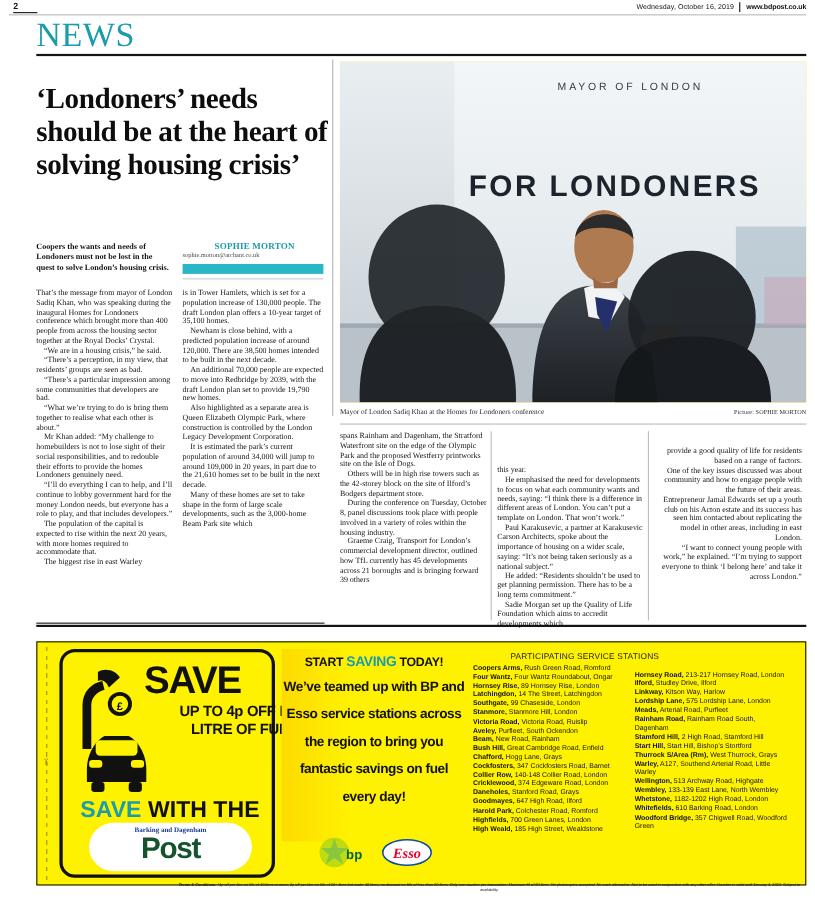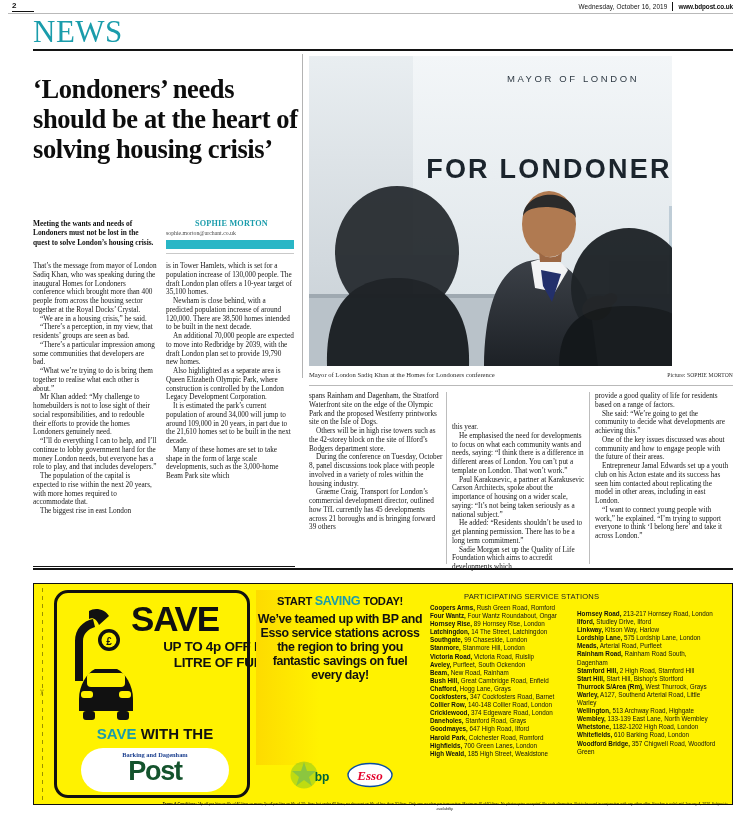--- a/index.html
+++ b/index.html
@@ -49,27 +49,27 @@
   
   .col{position:absolute;font-family:"Liberation Serif",serif;
     font-size:7.25px;line-height:8.75px;color:#161616;text-align:left;}
   .col p{margin:0;text-indent:7px;}
   .col p.first{text-indent:0;}
 
   #col1{left:33px;top:262px;width:124px;font-family:Liberation Serif, serif;}
   #col2{left:166px;top:262px;width:128px;}
   #col3{left:309px;top:392px;width:134px;}
   #col4{left:452px;top:392px;width:134px;margin-top:31px;}
-  #col5{left:595px;top:392px;width:134px;}
+  #col5{left:595px;top:406px;width:134px;text-align:right;}
 
   
   .vrule-l{position:absolute;top:392px;width:1px;height:172px;background:#bdbdbd;}
 
   
-  .photo{position:absolute;left:309px;top:56px;width:363px;height:310px;overflow:hidden;
+  .photo{position:absolute;left:309px;top:56px;width:424px;height:310px;overflow:hidden;
     background:#fde047;}
   .photo svg{display:block;}
   .caption{position:absolute;left:309px;top:371px;width:424px;
     font-family:"Liberation Serif",serif;font-size:6.6px;color:#2a2a2a;
     display:flex;justify-content:space-between;align-items:baseline;}
   .caption .credit{font-size:5.6px;letter-spacing:.1px;}
   .rule-above-lower{position:absolute;left:309px;top:385px;width:424px;height:1px;background:#b9b9b9;}
   .rule-bottom-art{position:absolute;left:33px;top:568px;width:700px;height:1.6px;background:#141414;}
   .rule-col12-bottom{position:absolute;left:33px;top:566px;width:262px;height:1px;background:#141414;}
 
@@ -83,42 +83,42 @@
 
   
   .ad-left{position:absolute;left:20px;top:6px;width:196px;height:208px;
       border:3px solid #111;border-radius:14px;box-sizing:border-box;background:#fff200;}
   .save-big{position:absolute;left:74px;top:8px;font-family:"Liberation Sans",sans-serif;
       font-weight:bold;font-size:35px;line-height:35px;letter-spacing:-1.2px;color:#111;}
   .save-sub{position:absolute;left:72px;top:46px;width:120px;text-align:center;
       font-family:"Liberation Sans",sans-serif;font-weight:bold;font-size:13.5px;
       line-height:16px;letter-spacing:-.3px;color:#111;margin-left:33px;}
   .car-icon{position:absolute;left:12px;top:14px;width:72px;height:118px;}
-  .save-with{position:absolute;left:16px;top:132px;width:164px;text-align:center;
-      font-family:"Liberation Sans",sans-serif;font-weight:bold;font-size:15px;color:#111;}
+  .save-with{position:absolute;left:16px;top:132px;width:164px;text-align:left;
+      font-family:"Liberation Sans",sans-serif;font-weight:bold;font-size:21px;color:#111;}
   .save-with .tealword{color:#1a9cab;}
   .post-pill{position:absolute;left:24px;top:155px;width:148px;height:44px;
       background:#fff;border-radius:22px;}
   .post-small{position:absolute;left:24px;top:158px;width:148px;text-align:center;
       font-family:"Liberation Serif",serif;font-weight:bold;font-size:6.4px;color:#1b3f8f;}
   .post-word{position:absolute;left:24px;top:163px;width:148px;text-align:center;
       font-family:"Liberation Sans",sans-serif;font-weight:bold;font-size:27px;
       letter-spacing:-1.2px;color:#14532d;}
 
   
   .ad-mid{position:absolute;left:222px;top:6px;width:168px;height:208px;}
   .mid-grad{position:absolute;left:0;top:0;width:168px;height:175px;
       background:linear-gradient(to right,#fddb00 0%,#fff200 38%,#fff200 100%);}
   .start-saving{position:absolute;left:0;top:4px;width:168px;text-align:center;
       font-family:"Liberation Sans",sans-serif;font-weight:bold;font-size:11.2px;
       letter-spacing:-.3px;color:#111;}
   .start-saving .tealword{color:#1a9cab;font-size:12.6px;}
   .mid-body{position:absolute;left:0;top:22px;width:168px;text-align:center;
       font-family:"Liberation Sans",sans-serif;font-weight:bold;font-size:12.4px;
-      line-height:14px;letter-spacing:-.4px;color:#111;}
+      line-height:25px;letter-spacing:-.4px;color:#111;}
   .logos{position:absolute;left:14px;top:168px;width:142px;height:34px;
       display:flex;align-items:center;justify-content:center;gap:12px;}
 
   
   .stations{position:absolute;left:396px;top:8px;width:298px;}
   .st-title{font-family:"Liberation Sans",sans-serif;font-size:7.6px;letter-spacing:.15px;
       color:#222;margin-bottom:3px;padding-left:34px;}
   .st-cols{display:flex;gap:7px;}
   .st-col{width:140px;font-family:"Liberation Sans",sans-serif;font-size:6.3px;
       line-height:8.1px;color:#111;}
@@ -146,21 +146,21 @@
     </div>
     <div class="mast-rule-top"></div>
   </div>
 
   <div class="section">NEWS</div>
   <div class="rule-under-section"></div>
 
   <h1 class="headline">‘Londoners’ needs should be at the heart of solving housing crisis’</h1>
   <div class="vrule-head"></div>
 
-  <div class="standfirst">Meeting the wants and needs of Londoners must not be lost in the quest to solve London’s housing crisis.</div>
+  <div class="standfirst">Coopers the wants and needs of Londoners must not be lost in the quest to solve London’s housing crisis.</div>
   <div class="byline-box">
     <div class="byline-name">SOPHIE MORTON</div>
     <div class="byline-mail">sophie.morton@archant.co.uk</div>
     <div class="byline-bar"></div>
     <div class="byline-rule"></div>
   </div>
 
   <div class="photo">
     <svg width="424" height="310" viewBox="0 0 424 310">
       <defs>
@@ -218,21 +218,21 @@
 
   <div class="col" id="col1">
       <p class="first">That’s the message from mayor of London Sadiq Khan, who was speaking during the inaugural Homes for Londoners conference which brought more than 400 people from across the housing sector together at the Royal Docks’ Crystal.</p>
       <p>“We are in a housing crisis,” he said.</p>
       <p>“There’s a perception, in my view, that residents’ groups are seen as bad.</p>
       <p>“There’s a particular impression among some communities that developers are bad.</p>
       <p>“What we’re trying to do is bring them together to realise what each other is about.”</p>
       <p>Mr Khan added: “My challenge to homebuilders is not to lose sight of their social responsibilities, and to redouble their efforts to provide the homes Londoners genuinely need.</p>
       <p>“I’ll do everything I can to help, and I’ll continue to lobby government hard for the money London needs, but everyone has a role to play, and that includes developers.”</p>
       <p>The population of the capital is expected to rise within the next 20 years, with more homes required to accommodate that.</p>
-      <p>The biggest rise in east London</p>
+      <p>The biggest rise in east Warley</p>
     </div>
   <div class="col" id="col2">
       <p class="first">is in Tower Hamlets, which is set for a population increase of 130,000 people. The draft London plan offers a 10-year target of 35,100 homes.</p>
       <p>Newham is close behind, with a predicted population increase of around 120,000. There are 38,500 homes intended to be built in the next decade.</p>
       <p>An additional 70,000 people are expected to move into Redbridge by 2039, with the draft London plan set to provide 19,790 new homes.</p>
       <p>Also highlighted as a separate area is Queen Elizabeth Olympic Park, where construction is controlled by the London Legacy Development Corporation.</p>
       <p>It is estimated the park’s current population of around 34,000 will jump to around 109,000 in 20 years, in part due to the 21,610 homes set to be built in the next decade.</p>
       <p>Many of these homes are set to take shape in the form of large scale developments, such as the 3,000-home Beam Park site which</p>
     </div>
   <div class="col" id="col3">
@@ -243,21 +243,20 @@
     </div>
   <div class="col" id="col4">
       <p class="first">this year.</p>
       <p>He emphasised the need for developments to focus on what each community wants and needs, saying: “I think there is a difference in different areas of London. You can’t put a template on London. That won’t work.”</p>
       <p>Paul Karakusevic, a partner at Karakusevic Carson Architects, spoke about the importance of housing on a wider scale, saying: “It’s not being taken seriously as a national subject.”</p>
       <p>He added: “Residents shouldn’t be used to get planning permission. There has to be a long term commitment.”</p>
       <p>Sadie Morgan set up the Quality of Life Foundation which aims to accredit developments which</p>
     </div>
   <div class="col" id="col5">
       <p class="first">provide a good quality of life for residents based on a range of factors.</p>
-      <p>She said: “We’re going to get the community to decide what developments are achieving this.”</p>
       <p>One of the key issues discussed was about community and how to engage people with the future of their areas.</p>
       <p>Entrepreneur Jamal Edwards set up a youth club on his Acton estate and its success has seen him contacted about replicating the model in other areas, including in east London.</p>
       <p>“I want to connect young people with work,” he explained. “I’m trying to support everyone to think ‘I belong here’ and take it across London.”</p>
     </div>
   <div class="vrule-l" style="left:446px"></div>
   <div class="vrule-l" style="left:589px"></div>
   <div class="rule-col12-bottom"></div>
   <div class="rule-bottom-art"></div>
 
   <div class="ad">

